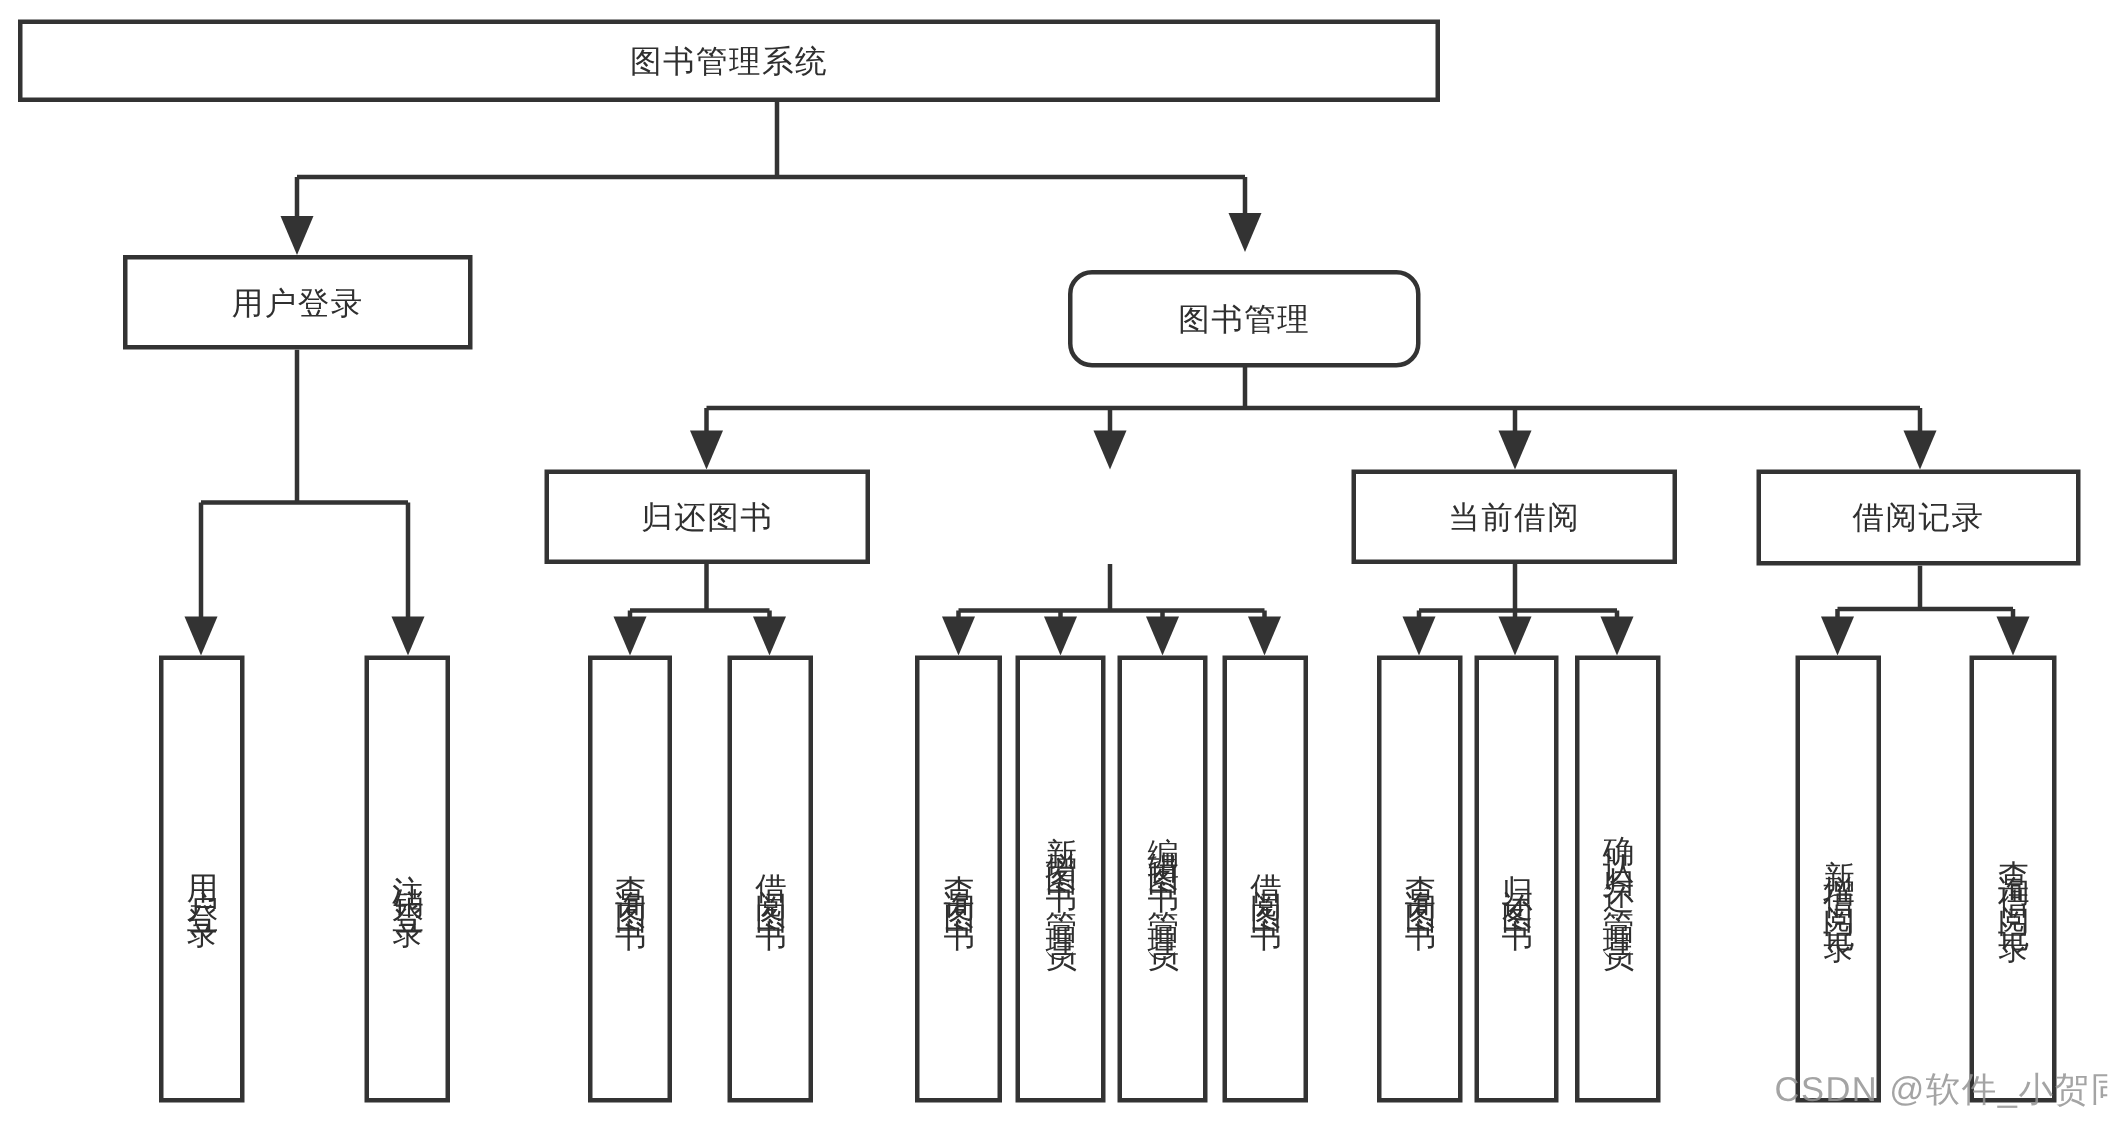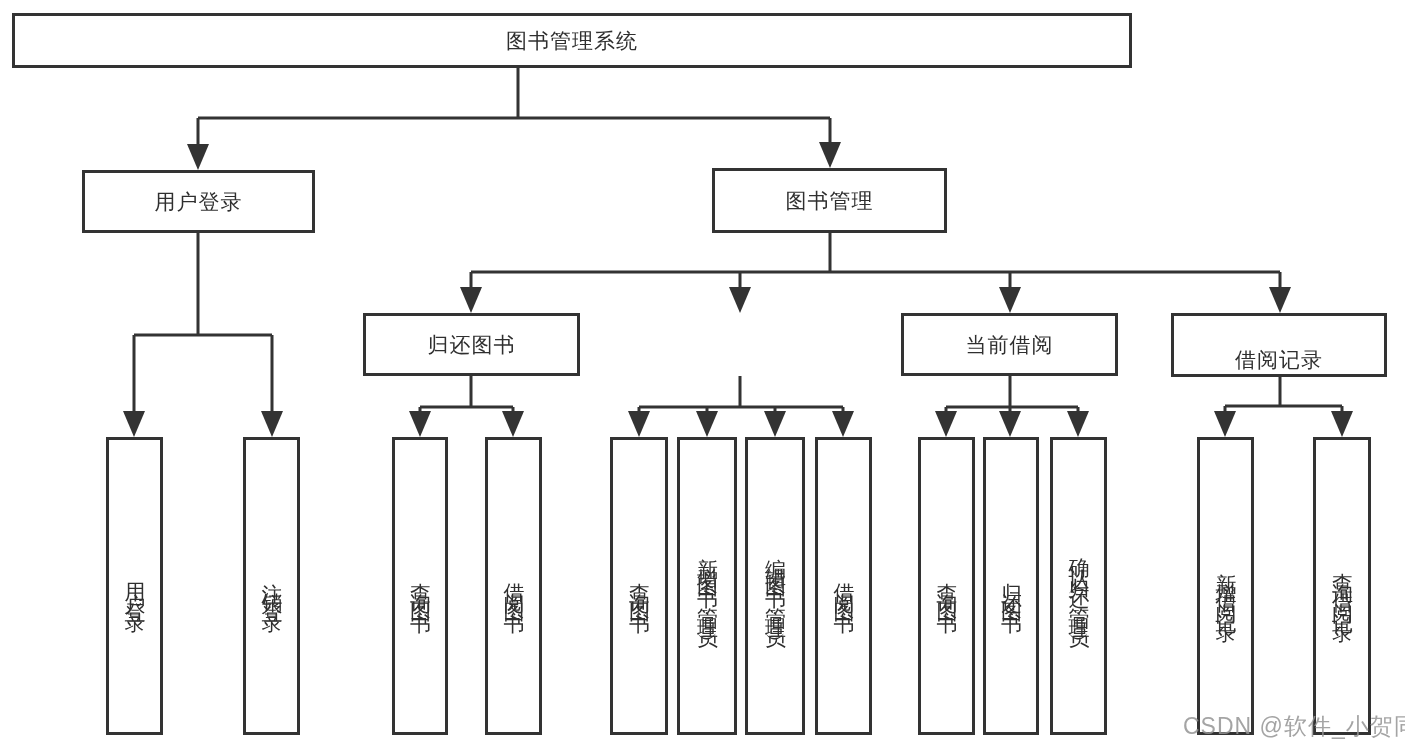--- a/index.html
+++ b/index.html
@@ -59,38 +59,38 @@
     <path d="M1010 376 V407 M946 407 H1078 M946 407 V413 M1010 407 V413 M1078 407 V413"></path>
     <polygon points="935,411 957,411 946,437"></polygon>
     <polygon points="999,411 1021,411 1010,437"></polygon>
     <polygon points="1067,411 1089,411 1078,437"></polygon>
 
     <path d="M1280 377 V406 M1225 406 H1342 M1225 406 V413 M1342 406 V413"></path>
     <polygon points="1214,411 1236,411 1225,437"></polygon>
     <polygon points="1331,411 1353,411 1342,437"></polygon>
   </svg>
 
-  <div class="node" style="left:12px;top:13px;width:1120px;height:55px;">
+  <div class="node" style="left:12px;top:13px;width:948px;height:55px;">
     <span>图书管理系统</span>
   </div>
 
   <div class="node" style="left:82px;top:170px;width:233px;height:63px;">
     <span>用户登录</span>
   </div>
-  <div class="node" style="left:712px;top:168px;width:235px;height:65px;">
+  <div class="node" style="left:712px;top:180px;width:235px;height:65px;border-radius:16px;">
     <span>图书管理</span>
   </div>
 
   <div class="node" style="left:363px;top:313px;width:217px;height:63px;">
     <span>归还图书</span>
   </div>
   <div class="node" style="left:901px;top:313px;width:217px;height:63px;">
     <span>当前借阅</span>
   </div>
-  <div class="node" style="left:1171px;top:313px;width:216px;height:64px;align-items:flex-end;">
+  <div class="node" style="left:1171px;top:313px;width:216px;height:64px;">
     <span>借阅记录</span>
   </div>
 
   <div class="node leaf" style="left:106px;top:437px;width:57px;height:298px;">
     <span class="label">用户登录</span>
   </div>
   <div class="node leaf" style="left:243px;top:437px;width:57px;height:298px;">
     <span class="label">注销登录</span>
   </div>
 

